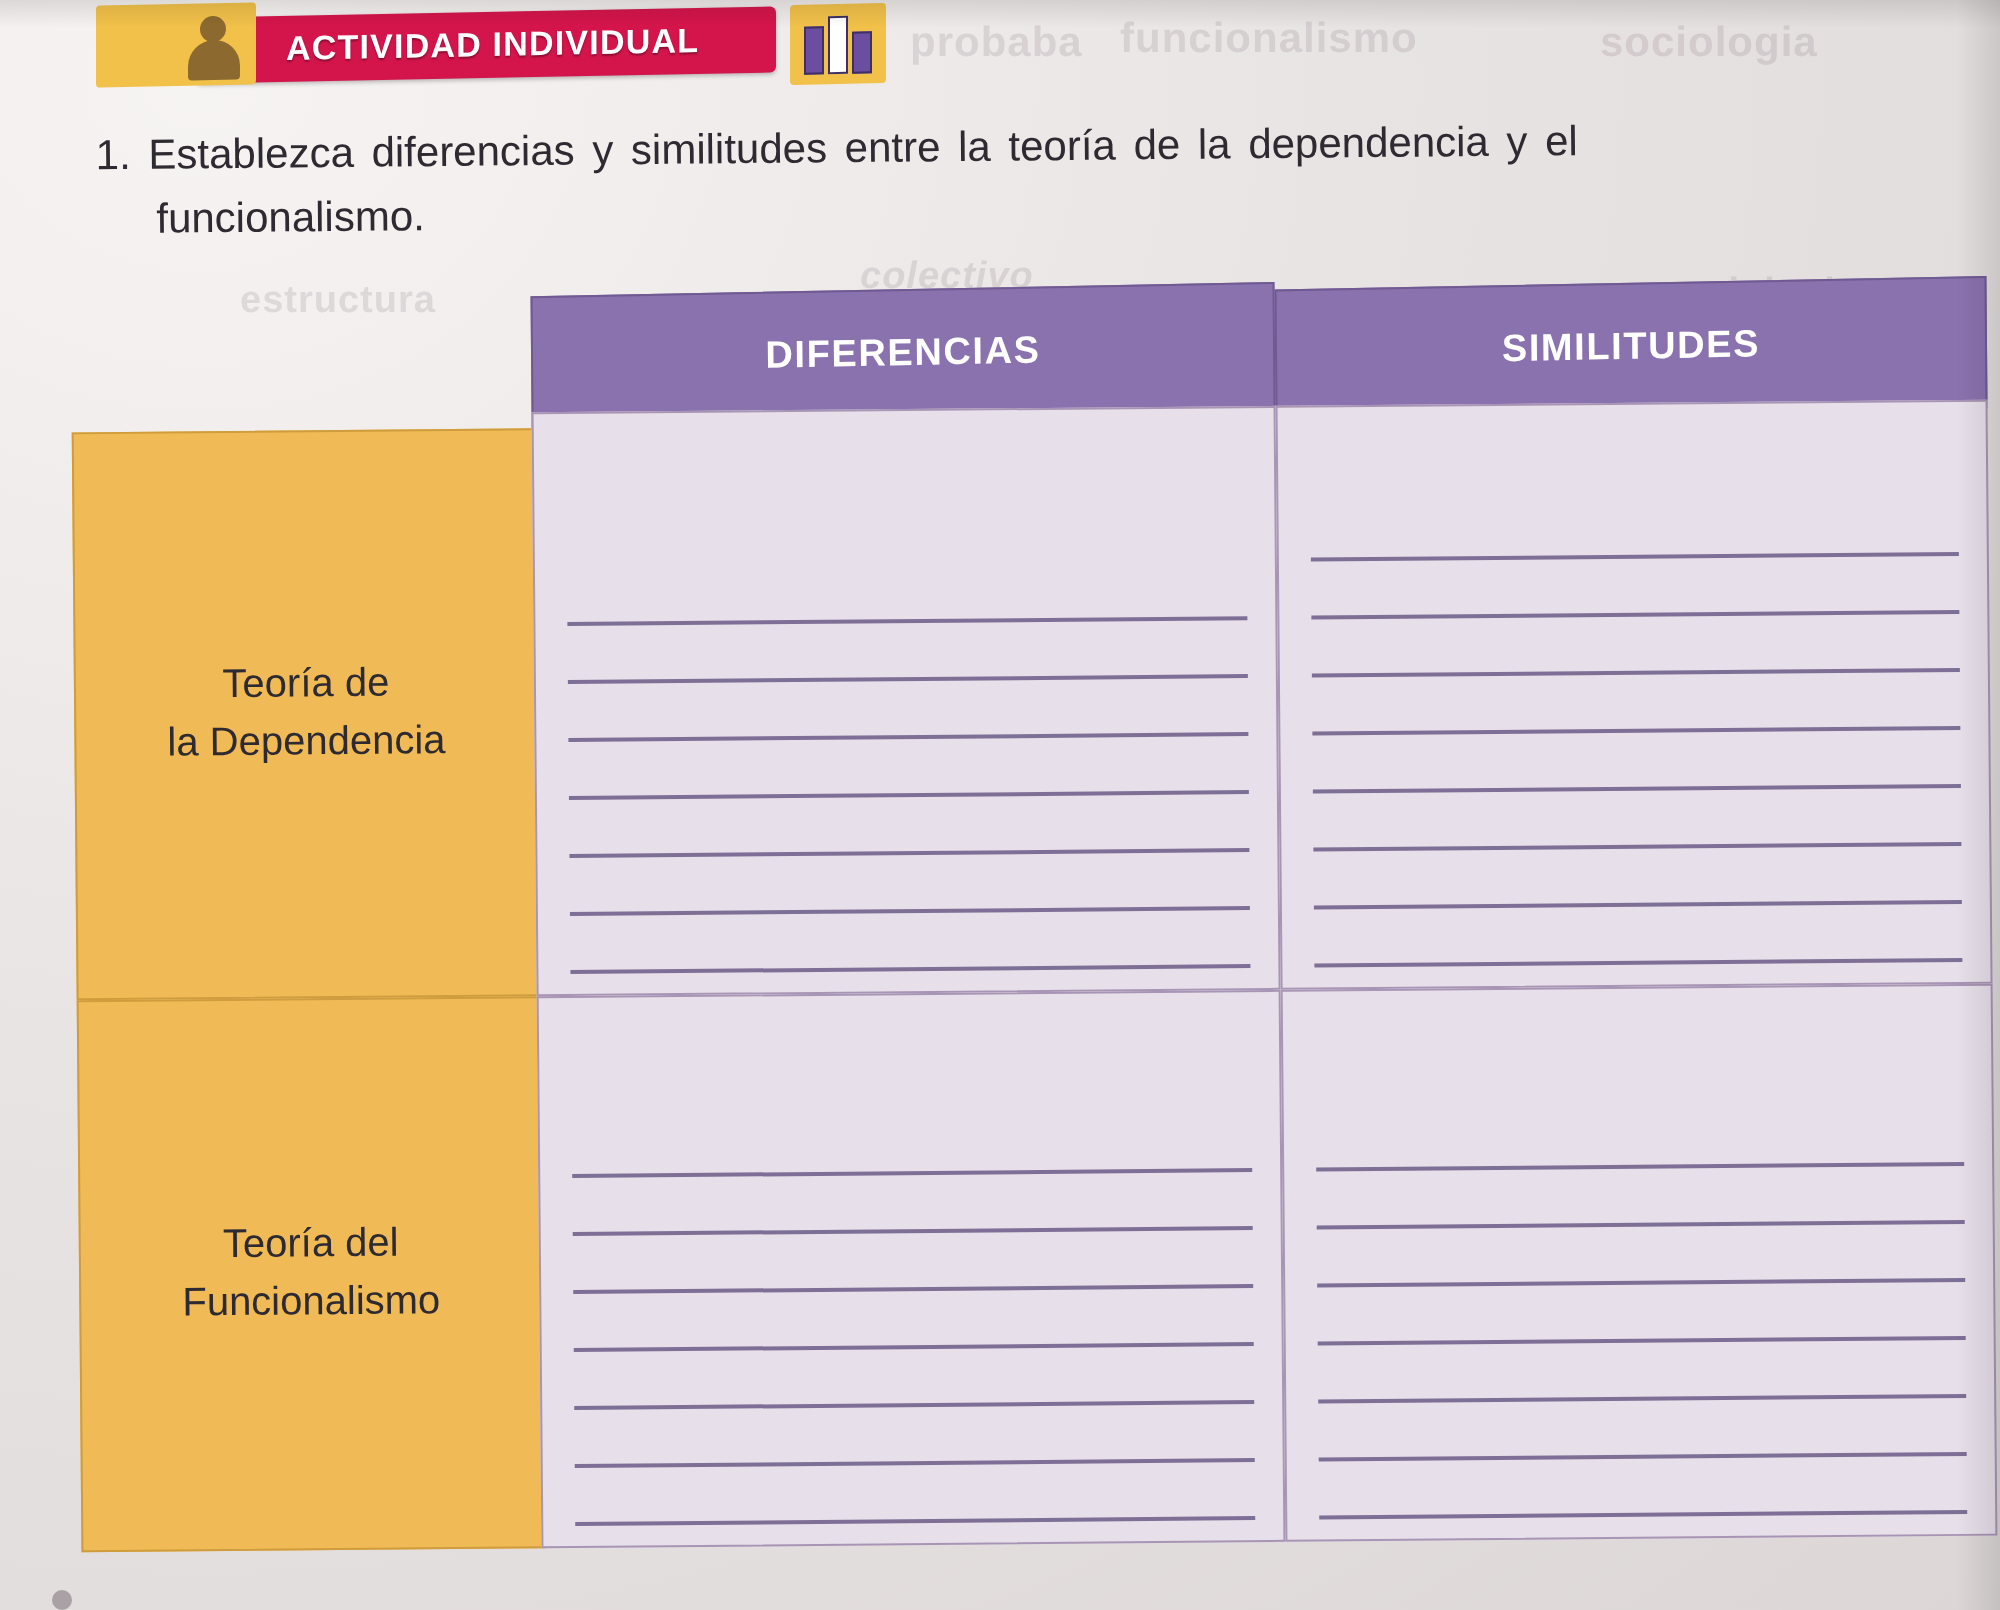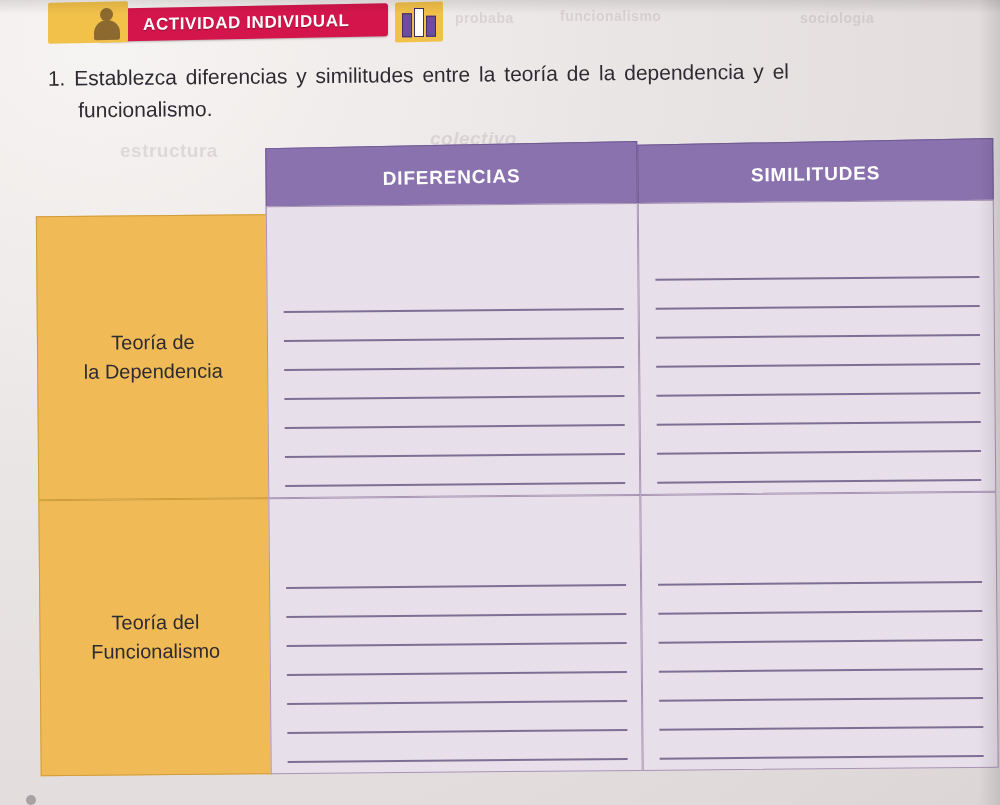--- a/index.html
+++ b/index.html
@@ -24,21 +24,21 @@
   
   .ghost {
     position: absolute;
     color: rgba(110, 95, 110, 0.16);
     font-weight: bold;
     letter-spacing: 0.5px;
     white-space: nowrap;
     pointer-events: none;
     font-size: 19px;
   }
-  .ghost.big { font-size: 14px; }
+  .ghost.big { font-size: 21px; }
 
   
   #activity-banner {
     position: absolute;
     left: 48px;
     top: 2px;
     width: 385px;
     height: 42px;
   }
   #banner-bg {

